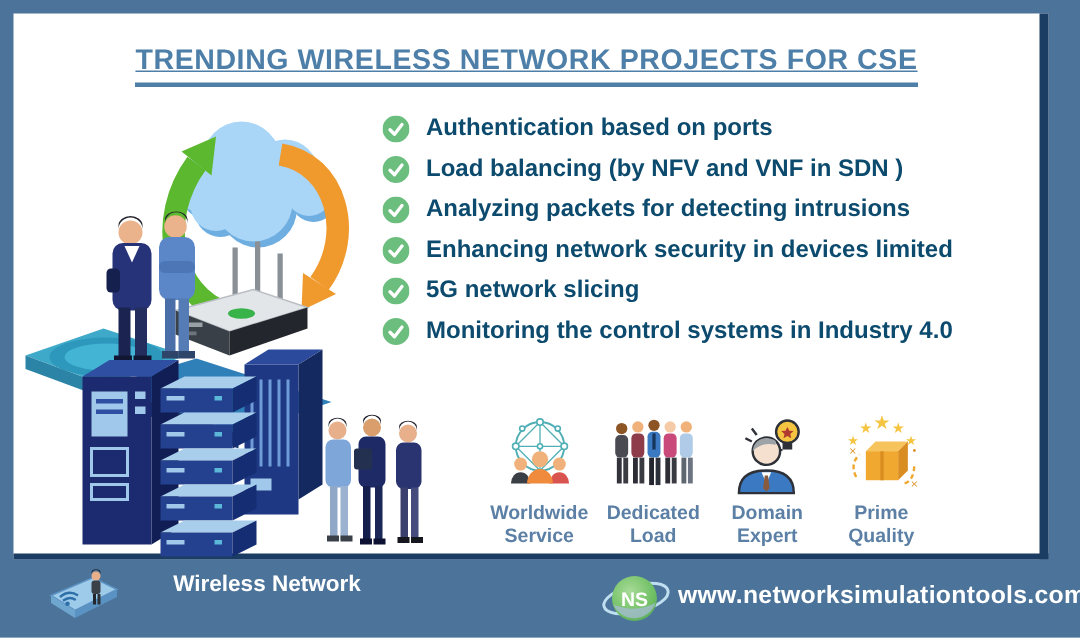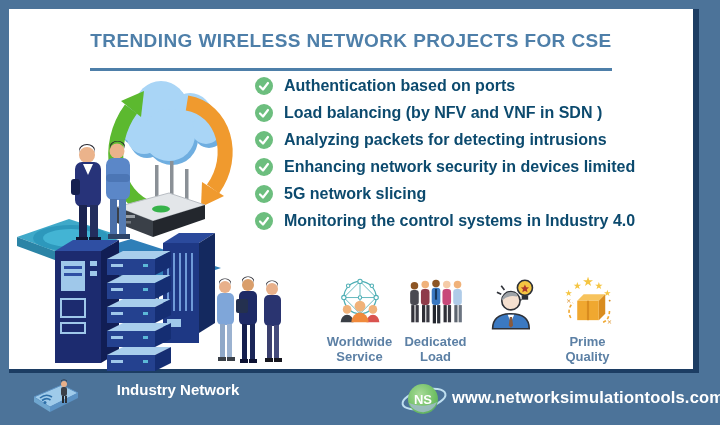--- a/index.html
+++ b/index.html
@@ -10,21 +10,21 @@
   }
   .content{
     position:absolute;left:9px;top:9px;width:684px;height:360px;
     background:#ffffff;
     border-right:6px solid #1C3D63;
     border-bottom:4px solid #1C3D63;
   }
   .title-wrap{position:absolute;top:21px;left:0;width:684px;text-align:center;}
   .title{
     display:inline-block;font-weight:bold;font-size:19px;letter-spacing:.4px;
-    color:#4E7FA9;border-bottom:3px solid #4E7FA9;padding-bottom:16px;
+    color:#4E7FA9;border-bottom:3px solid #4E7FA9;padding-bottom:3px;text-decoration:underline;
   }
   .illus{position:absolute;left:0;top:52px;}
   .projects{
     position:absolute;left:246px;top:63px;list-style:none;margin:0;padding:0;
   }
   .projects li{
     display:flex;align-items:center;height:27px;
     font-size:16px;font-weight:bold;color:#0c4a6e;white-space:nowrap;
   }
   .check{flex:0 0 18px;width:18px;height:18px;margin-right:11px;}
@@ -329,20 +329,24 @@
         <rect x="35" y="17" width="6" height="4" fill="#2E3138"></rect>
         <path d="M35 21 q-5 2 -7 -2" fill="none" stroke="#2E3138" stroke-width="1.2"></path>
         <line x1="16" y1="8" x2="19" y2="12" stroke="#2E3138" stroke-width="1.5"></line>
         <line x1="12" y1="14" x2="16" y2="16" stroke="#2E3138" stroke-width="1.5"></line>
         <circle cx="25" cy="22" r="8.5" fill="#F5E0D0" stroke="#2E3138" stroke-width="1.5"></circle>
         <path d="M16.5 22 a8.5 8.5 0 0 1 10 -8 q6 1 4 4 q-8 -2 -14 4 Z" fill="#9EA3A8"></path>
         <path d="M8 48 q0 -14 17 -14 q17 0 17 14 Z" fill="#3B79C2" stroke="#2E3138" stroke-width="1.5"></path>
         <polygon points="22,35 28,35 25,42" fill="#ffffff"></polygon>
         <polygon points="24,37 26,37 27,45 25,47 23,45" fill="#8A5A3C"></polygon>
       </svg>
+      <div class="feature-label">
+        <div>Domain</div>
+          <div>Expert</div>
+      </div>
     </div>
 
     <div class="feature">
       <svg width="56" height="54" viewBox="0 0 52 50">
         <g fill="#F5C542" font-family="DejaVu Sans" text-anchor="middle">
           <text x="8" y="18" font-size="8">★</text>
           <text x="16" y="11" font-size="9">★</text>
           <text x="26" y="8" font-size="12">★</text>
           <text x="36" y="11" font-size="9">★</text>
           <text x="44" y="18" font-size="8">★</text>
@@ -378,21 +382,21 @@
       <path d="M16 23.5 q4.5 -3.5 8.5 -0.5"></path>
     </g>
     <circle cx="19" cy="25.5" r="1.5" fill="#2D6FA8"></circle>
     <circle cx="38" cy="7" r="3" fill="#E8B08A"></circle>
     <path d="M35 6 a3 3 0 0 1 6 0 l0 -1.5 a3 2 0 0 0 -6 0 Z" fill="#26262E"></path>
     <rect x="35" y="10" width="6" height="9" rx="2" fill="#3A4048"></rect>
     <rect x="36" y="19" width="2" height="7" fill="#23272D"></rect>
     <rect x="39" y="19" width="2" height="7" fill="#2C3037"></rect>
   </svg>
   <div class="brand">
-    <div>Industry Network</div>
+    <div>Wireless Network</div>
   </div>
   <svg class="ns-logo" width="48" height="42" viewBox="0 0 48 42">
     <defs>
       <radialGradient id="nsgrad" cx="40%" cy="35%" r="75%">
         <stop offset="0%" stop-color="#A8DB98"></stop>
         <stop offset="70%" stop-color="#6FBF63"></stop>
         <stop offset="100%" stop-color="#57A862"></stop>
       </radialGradient>
     </defs>
     <ellipse cx="24" cy="21" rx="22" ry="9" fill="none" stroke="#BFDFF0" stroke-width="2" transform="rotate(-14 24 21)"></ellipse>

